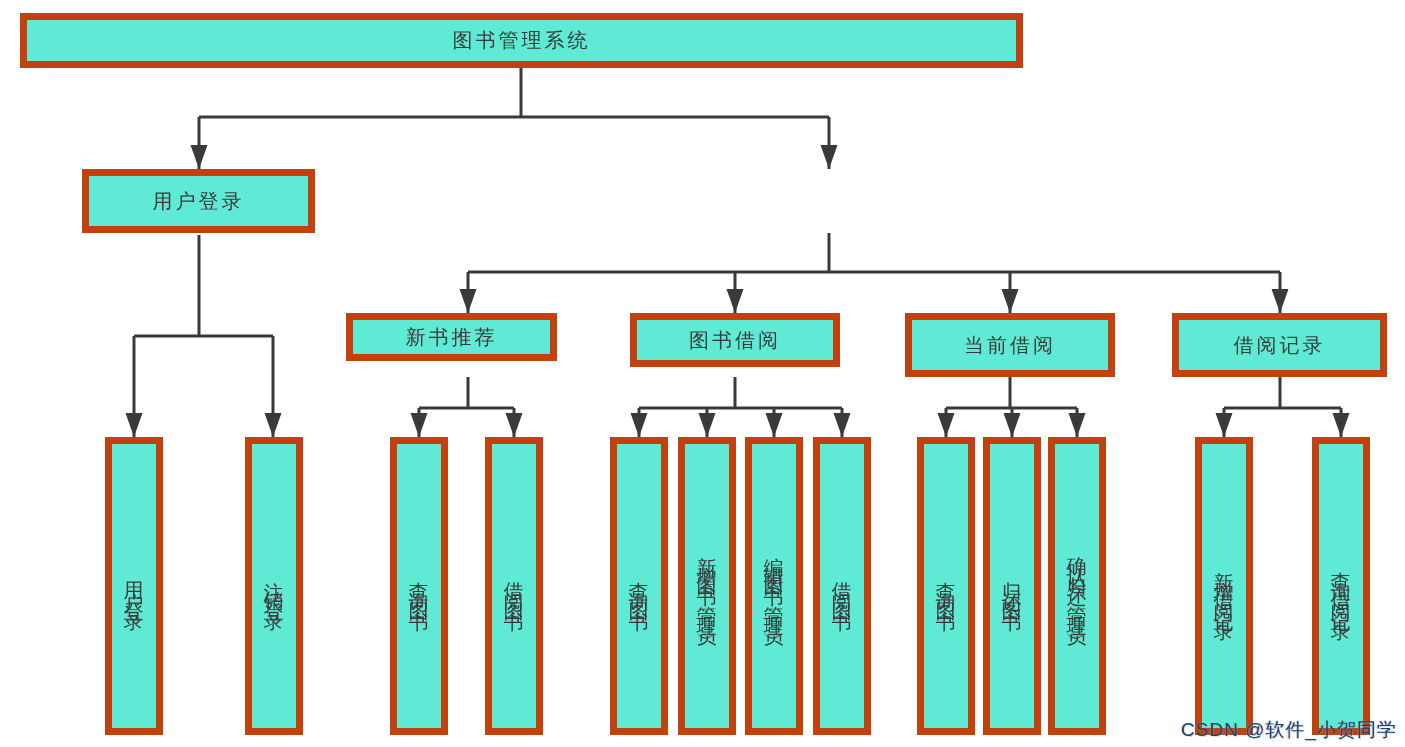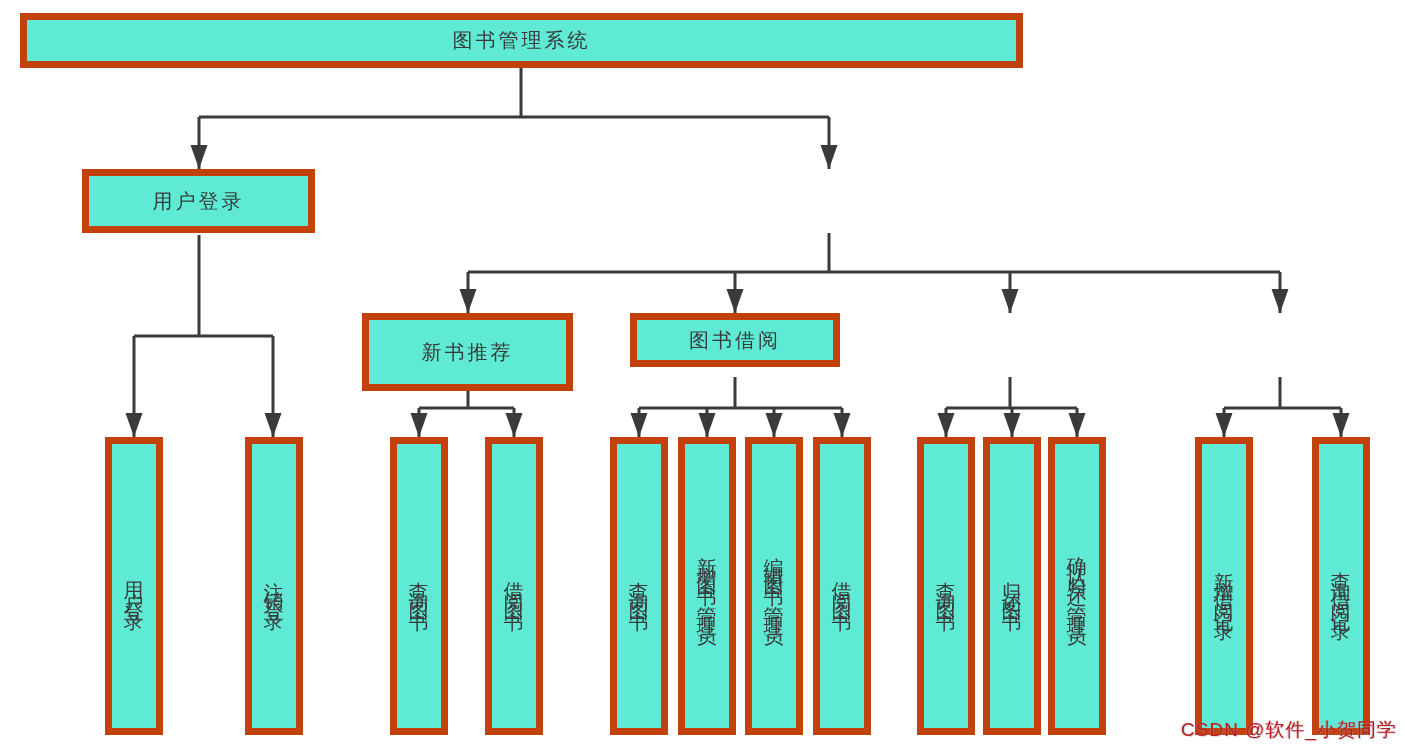--- a/index.html
+++ b/index.html
@@ -45,21 +45,21 @@
     letter-spacing: 10px;
     white-space: nowrap;
   }
 
   .watermark {
     position: absolute;
     right: 8px;
     bottom: 4px;
     font-size: 19px;
     letter-spacing: 1px;
-    color: #b91c1c;
+    color: #0c4a6e;
     text-shadow: -1px 0 0 rgba(226, 120, 110, 0.45), 1px 1px 0 rgba(140, 170, 230, 0.35);
     white-space: nowrap;
   }
 </style>
 </head>
 <body>
 
 <div class="stage">
 
   <svg class="wires" width="1405" height="747" viewBox="0 0 1405 747" aria-hidden="true">
@@ -106,25 +106,31 @@
   </svg>
 
   <div class="node h" style="left:20px;top:13px;width:1003px;height:55px">
     <span>图书管理系统</span>
   </div>
 
   <div class="node h" style="left:82px;top:169px;width:233px;height:64px">
     <span>用户登录</span>
   </div>
 
-  <div class="node h" style="left:362px;top:313px;width:211px;height:78px">
+  <div class="node h" style="left:346px;top:313px;width:211px;height:48px">
     <span>新书推荐</span>
   </div>
   <div class="node h" style="left:630px;top:313px;width:210px;height:54px">
     <span>图书借阅</span>
+  </div>
+  <div class="node h" style="left:905px;top:313px;width:210px;height:64px">
+    <span>当前借阅</span>
+  </div>
+  <div class="node h" style="left:1172px;top:313px;width:215px;height:64px">
+    <span>借阅记录</span>
   </div>
 
   <div class="node v" style="left:105px;top:437px;width:58px;height:298px">
     <span>用户登录</span>
   </div>
   <div class="node v" style="left:245px;top:437px;width:58px;height:298px">
     <span>注销登录</span>
   </div>
 
   <div class="node v" style="left:390px;top:437px;width:58px;height:298px">

